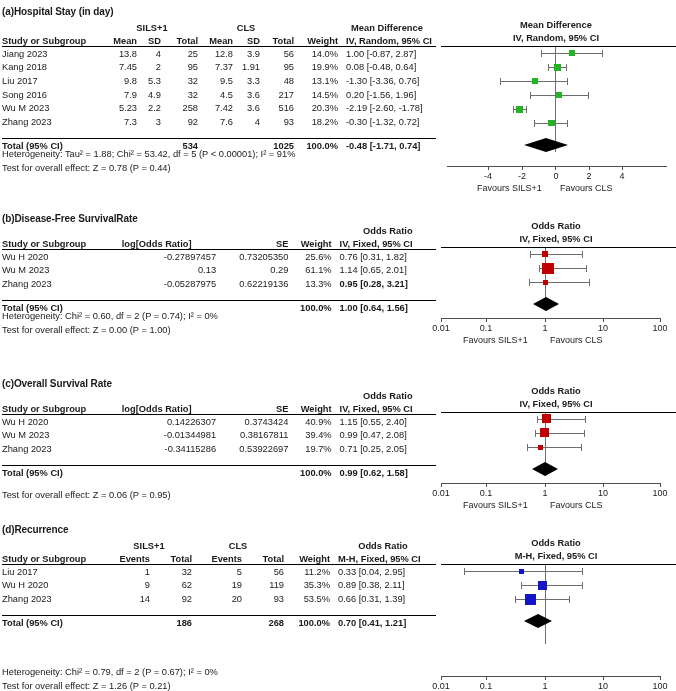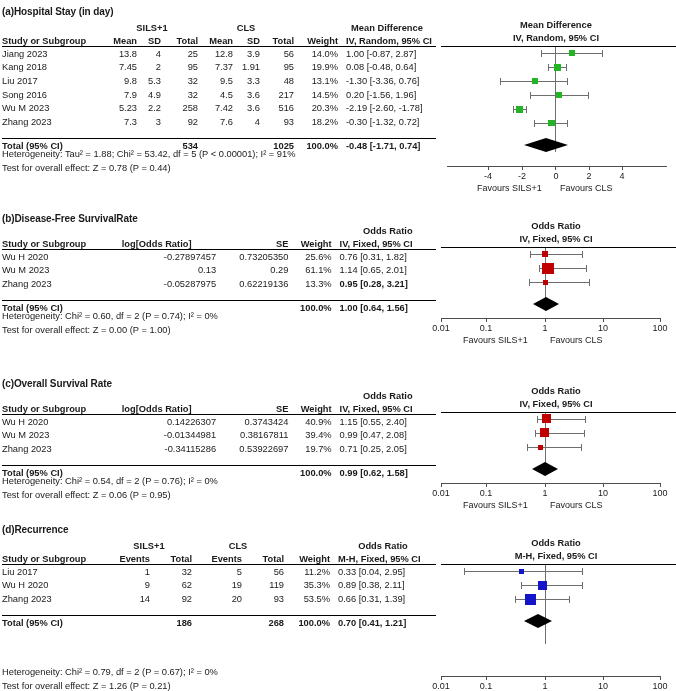--- a/index.html
+++ b/index.html
@@ -351,21 +351,20 @@
     <tr class="total-row">
       <td class="ta-l">Total (95% CI)</td>
       <td></td>
           <td></td>
       <td class="ta-r">100.0%</td>
       <td class="ta-l" style="padding-left:8px;">0.99 [0.62, 1.58]</td>
     </tr>
   </tbody>
     </table>
 
-  <div class="note" style="top:98px;">Heterogeneity: Chi² = 0.54, df = 2 (P = 0.76); I² = 0%</div>
   <div class="note" style="top:112px;">Test for overall effect: Z = 0.06 (P = 0.95)</div>
 
   <div class="plot" style="left:0;top:0;width:676px;height:130px;">
     <div class="plot-title" style="left:487px;top:8px;width:138px;">Odds Ratio</div>
     <div class="plot-sub" style="left:487px;top:21px;width:138px;">IV, Fixed, 95% CI</div>
     <div class="hrule" style="left:441px;top:34px;width:235px;"></div>
     <div class="zeroline" style="left:545px;top:35px;height:63px;"></div>
 
     <div class="ciline" style="left:537px;top:41px;width:49px;"></div>
     <div class="capL" style="left:537px;top:38px;height:7px;"></div>

